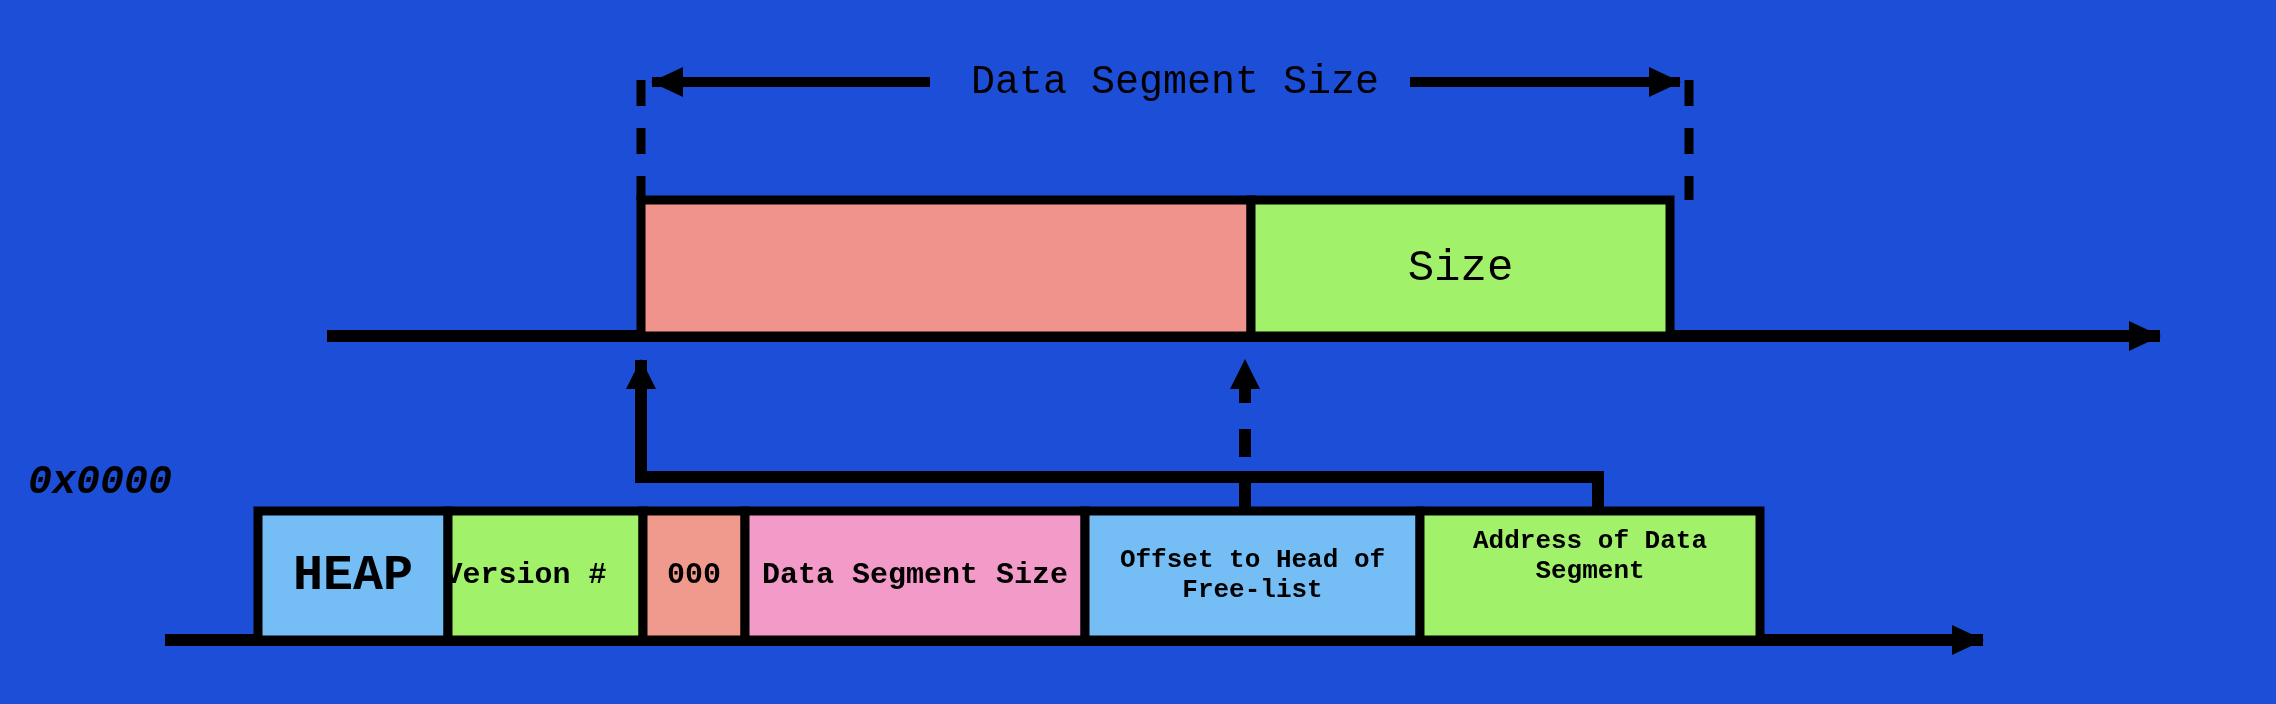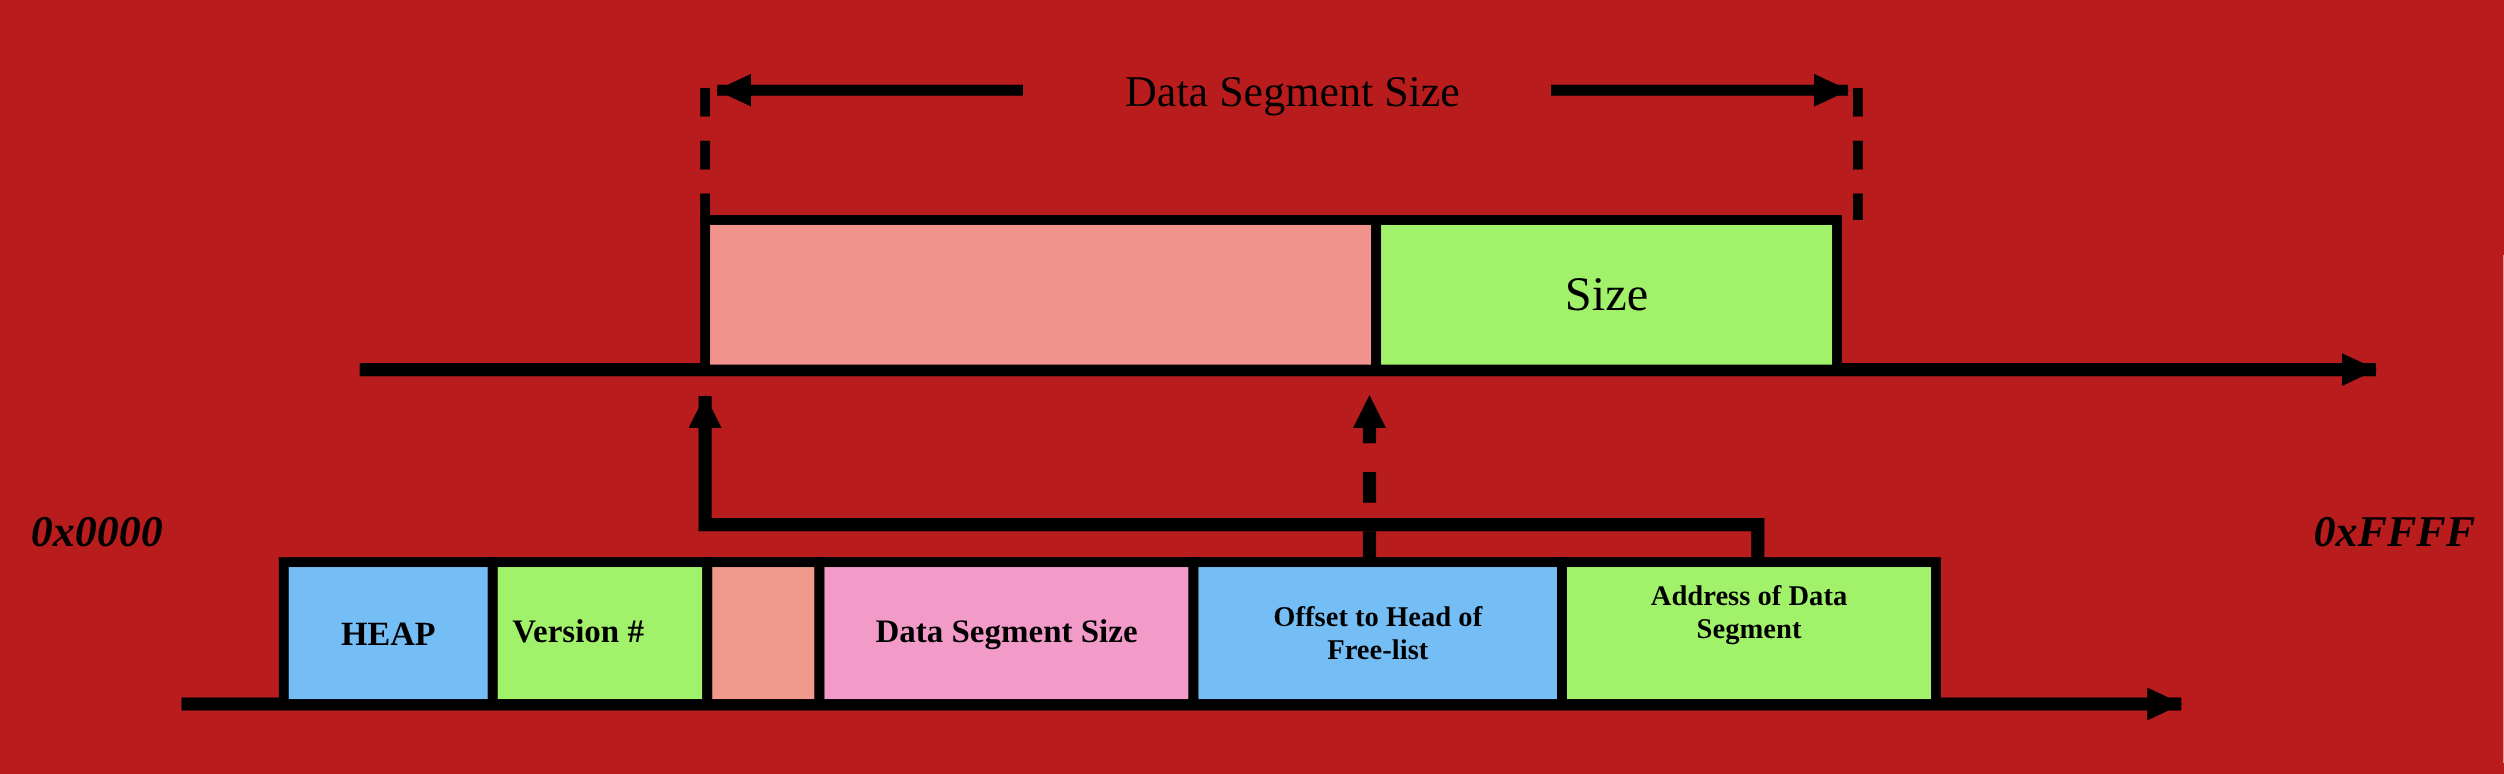--- a/index.html
+++ b/index.html
@@ -4,22 +4,22 @@
 <style>
   html, body {
     margin: 0;
     padding: 0;
     background: #ffffff;
   }
   #stage {
     position: relative;
     width: 2276px;
     height: 704px;
-    background: #b91c1c;
-    font-family: Liberation Serif, serif;
+    background: #1d4ed8;
+    font-family: Liberation Mono, monospace;
     overflow: hidden;
   }
   #stage svg {
     position: absolute;
     left: 0;
     top: 0;
     width: 2276px;
     height: 704px;
   }
   .lbl {
@@ -44,21 +44,21 @@
   .seg-label-big.italic {
     font-style: italic;
     font-weight: 700;
   }
   .addr-label {
     font-size: 40px;
     font-style: italic;
     font-weight: 700;
   }
   .hdr-label-lg {
-    font-size: 31px;
+    font-size: 50px;
     font-weight: 700;
     text-align: right;
   }
   .hdr-label-md {
     font-size: 30px;
     font-weight: 700;
   }
   .hdr-label-sm {
     font-size: 26px;
     font-weight: 700;
@@ -120,26 +120,26 @@
     </g>
   </svg>
 
   <div class="lbl dim-label" style="left:965px; top:60px; width:420px; text-align:center;">Data Segment Size</div>
 
 
   <div class="lbl center-lbl seg-label-big" style="left:1251px; top:200px; width:419px; height:136px;">Size</div>
 
   <div class="lbl addr-label" style="left:28px; top:460px;">0x0000</div>
 
-  <div class="lbl addr-label" style="left:1960px; top:460px; width:290px; text-align:right;">0xFFFF</div>
 
   <div class="lbl center-lbl hdr-label-lg" style="left:258px; top:511px; width:190px; height:129px;">HEAP</div>
 
   <div class="lbl center-lbl hdr-label-md" style="left:428px; top:511px; width:195px; height:129px;">Version #</div>
 
+  <div class="lbl center-lbl hdr-label-md" style="left:643px; top:511px; width:102px; height:129px;">000</div>
 
   <div class="lbl center-lbl hdr-label-md" style="left:745px; top:511px; width:340px; height:129px;">Data Segment Size</div>
 
   <div class="lbl center-lbl hdr-label-sm" style="left:1085px; top:511px; width:335px; height:129px;">Offset to Head of
 Free-list</div>
 
   <div class="lbl center-lbl hdr-label-sm" style="left:1420px; top:492px; width:340px; height:129px;">Address of Data
 Segment</div>
 
 </div>

